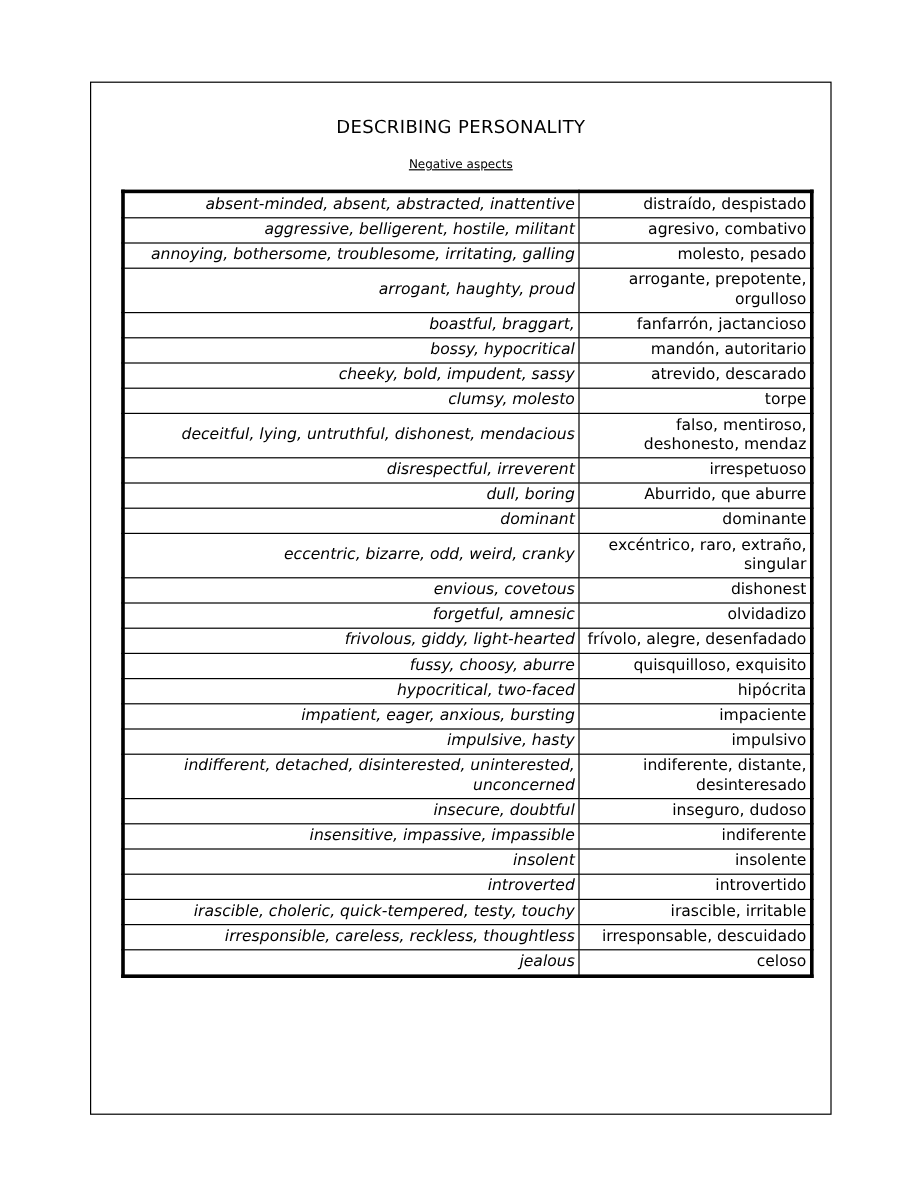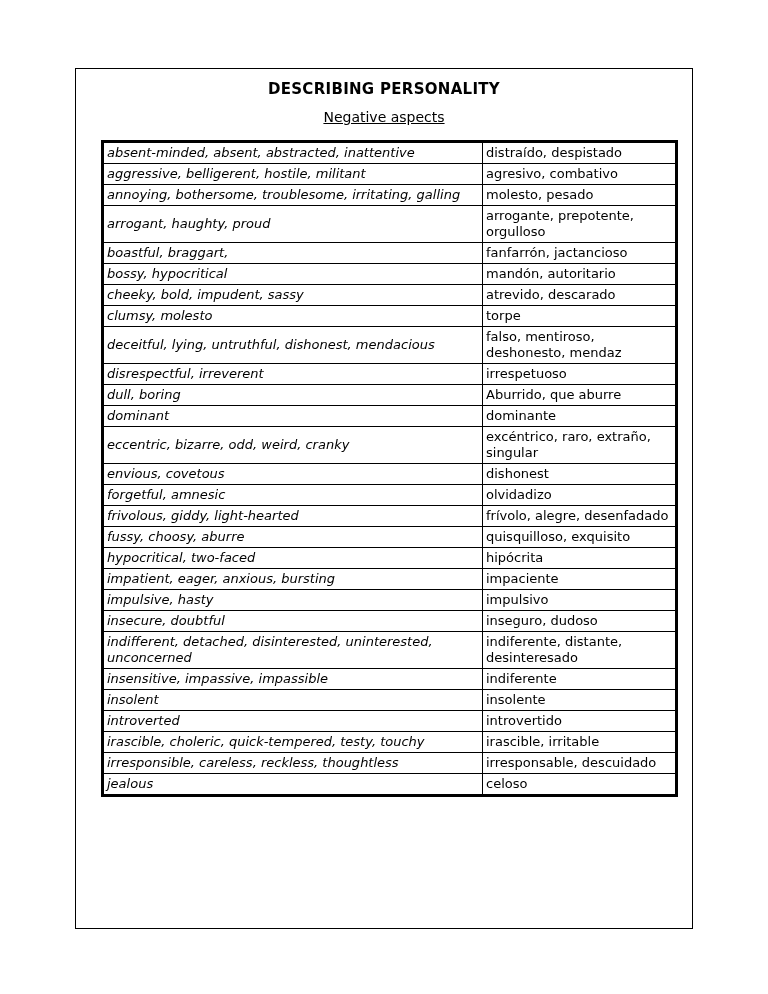--- a/index.html
+++ b/index.html
@@ -15,42 +15,43 @@
     position: absolute;
     left: 75px;
     top: 68px;
     width: 616px;
     height: 859px;
     border: 1px solid #000;
     box-sizing: content-box;
     background: #fff;
   }
   .page-title {
-    margin: 0;
+    margin: 17px;
     padding-top: 11px;
     text-align: center;
     font-size: 15px;
-    font-weight: bold;
+    font-weight: normal;
     letter-spacing: 0.3px;
   }
   .page-subtitle {
     margin: 0;
     margin-top: 11px;
     text-align: center;
-    font-size: 14px;
+    font-size: 10px;
     text-decoration: underline;
   }
   table.vocab {
     margin: 15px 25px 0 25px;
     width: 566px;
     border-collapse: collapse;
     border: 3px solid #000;
     table-layout: fixed;
     font-size: 13px;
     line-height: 16px;
+    text-align: right;
   }
   table.vocab td {
     border: 1px solid #000;
     padding: 2px 3px 2px 3px;
     vertical-align: middle;
     overflow: hidden;
   }
   td.en {
     width: 372px;
     font-style: italic;
@@ -142,26 +143,26 @@
   </tr>
         <tr>
     <td class="en">impatient, eager, anxious, bursting</td>
     <td class="es">impaciente</td>
   </tr>
         <tr>
     <td class="en">impulsive, hasty</td>
     <td class="es">impulsivo</td>
   </tr>
         <tr>
+    <td class="en">indifferent, detached, disinterested, uninterested, unconcerned</td>
+    <td class="es">indiferente, distante, desinteresado</td>
+  </tr>
+        <tr>
     <td class="en">insecure, doubtful</td>
     <td class="es">inseguro, dudoso</td>
-  </tr>
-        <tr>
-    <td class="en">indifferent, detached, disinterested, uninterested, unconcerned</td>
-    <td class="es">indiferente, distante, desinteresado</td>
   </tr>
         <tr>
     <td class="en">insensitive, impassive, impassible</td>
     <td class="es">indiferente</td>
   </tr>
         <tr>
     <td class="en">insolent</td>
     <td class="es">insolente</td>
   </tr>
         <tr>

